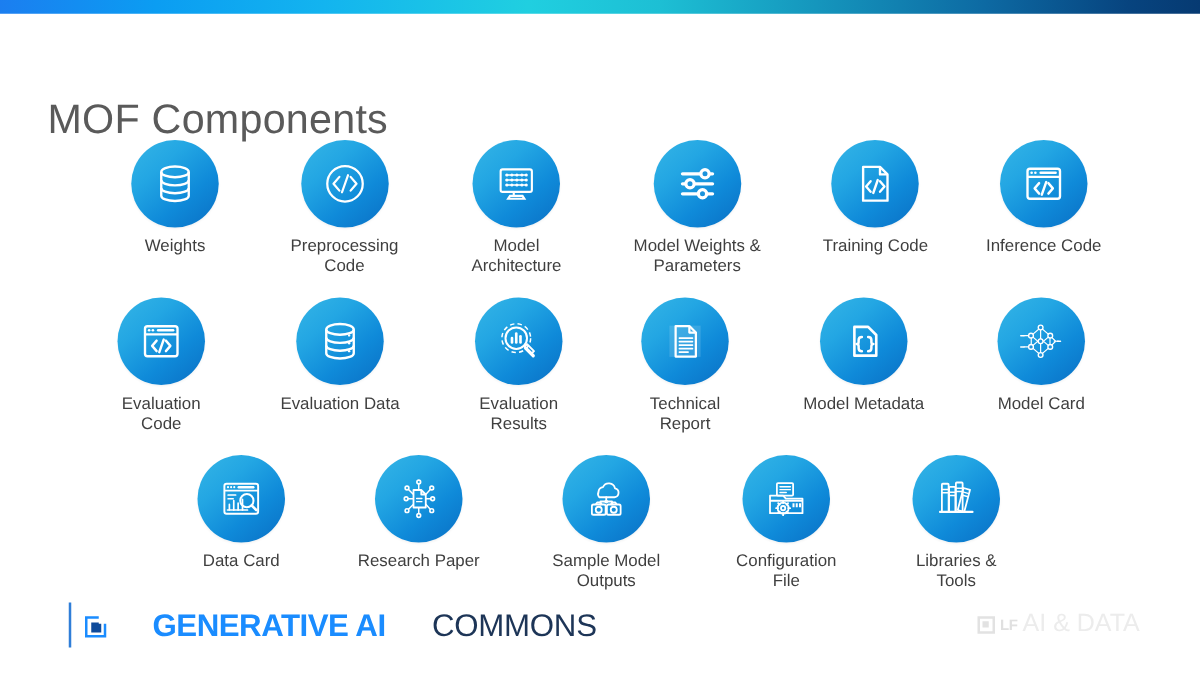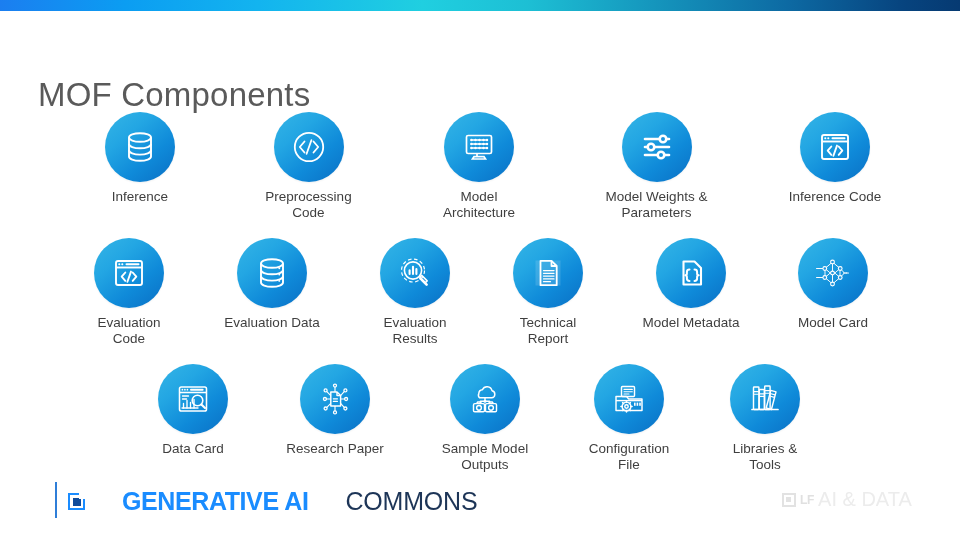--- a/index.html
+++ b/index.html
@@ -198,21 +198,21 @@
 
     <div class="cell" style="width:112px;">
       <div class="badge" style="width:70px;height:70px;">
         <svg width="40" height="40" viewBox="0 0 40 40" fill="none" stroke="#fff" stroke-width="1.9">
           <ellipse cx="20" cy="10.5" rx="11" ry="4.3"></ellipse>
           <path d="M9 10.5v19c0 2.4 4.9 4.3 11 4.3s11-1.9 11-4.3v-19"></path>
           <path d="M9 17c0 2.4 4.9 4.3 11 4.3S31 19.4 31 17"></path>
           <path d="M9 23.3c0 2.4 4.9 4.3 11 4.3s11-1.9 11-4.3"></path>
         </svg>
       </div>
-      <div class="lbl">Inference</div>
+      <div class="lbl">Weights</div>
     </div>
 
     <div class="cell" style="width:120px;">
       <div class="badge" style="width:70px;height:70px;">
         <svg width="42" height="42" viewBox="0 0 42 42" fill="none" stroke="#fff" stroke-width="1.8">
           <circle cx="21" cy="21" r="14.2"></circle>
           <path d="M16.5 15.5L11.8 21l4.7 5.5" stroke-linecap="round" stroke-linejoin="round"></path>
           <path d="M25.5 15.5L30.2 21l-4.7 5.5" stroke-linecap="round" stroke-linejoin="round"></path>
           <path d="M23.4 14.2l-4.8 13.6" stroke-linecap="round"></path>
         </svg>
@@ -260,20 +260,32 @@
           <path d="M10 30h24"></path>
           <circle cx="28" cy="14" r="3.3" fill="#1b93dc"></circle>
           <circle cx="16" cy="22" r="3.3" fill="#1b93dc"></circle>
           <circle cx="26" cy="30" r="3.3" fill="#1b93dc"></circle>
         </svg>
       </div>
       <div class="lbl">Model Weights &amp;
 Parameters</div>
     </div>
 
+    <div class="cell" style="width:112px;">
+      <div class="badge" style="width:70px;height:70px;">
+        <svg width="42" height="42" viewBox="0 0 42 42" fill="none" stroke="#fff" stroke-width="1.9">
+          <path d="M11.5 7.5h13.5l6 6v21h-19.5z" stroke-linejoin="round"></path>
+          <path d="M25 7.5v6h6" stroke-linejoin="round"></path>
+          <path d="M17.5 19l-3.6 4.2 3.6 4.2" stroke-linecap="round" stroke-linejoin="round"></path>
+          <path d="M25 19l3.6 4.2-3.6 4.2" stroke-linecap="round" stroke-linejoin="round"></path>
+          <path d="M23.2 18l-3.6 10.4" stroke-linecap="round"></path>
+        </svg>
+      </div>
+      <div class="lbl">Training Code</div>
+    </div>
 
     <div class="cell" style="width:118px;">
       <div class="badge" style="width:70px;height:70px;">
         <svg width="42" height="42" viewBox="0 0 42 42" fill="none" stroke="#fff" stroke-width="1.9">
           <rect x="8" y="9" width="26" height="24" rx="2"></rect>
           <path d="M8 15.5h26"></path>
           <g fill="#fff" stroke="none">
             <circle cx="11.3" cy="12.2" r="1.05"></circle>
               <circle cx="14.3" cy="12.2" r="1.05"></circle>
           </g>

